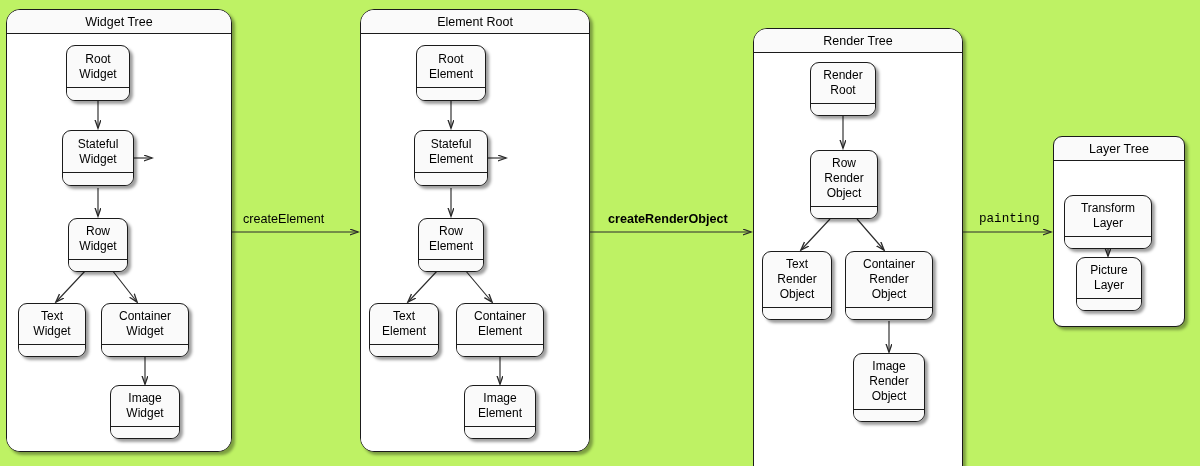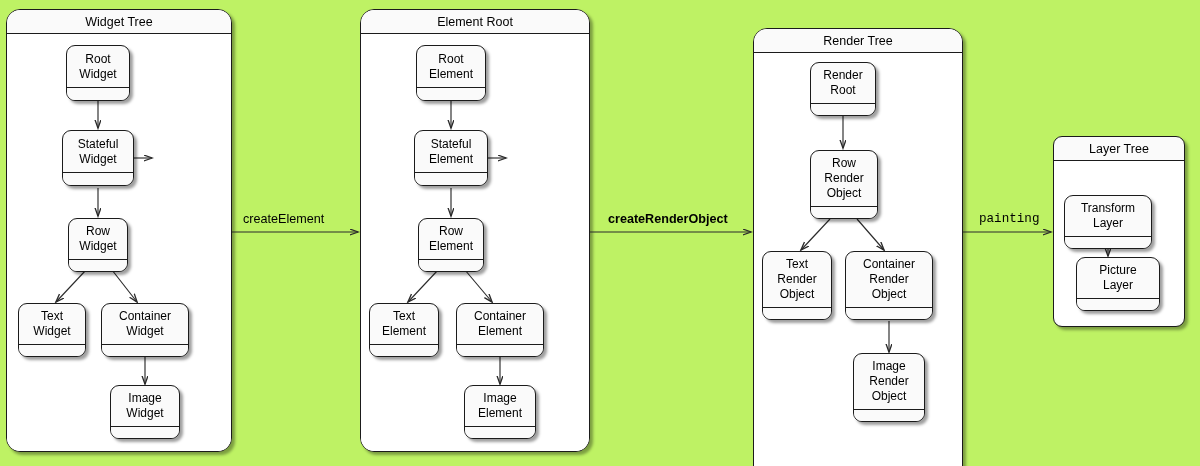--- a/index.html
+++ b/index.html
@@ -323,21 +323,21 @@
   </div>
 
   <div class="node" style="left:1064px; top:171px; width:88px; height:54px;margin-top:24px;">
     <div class="node-label" style="height:41px;">
       <span>Transform</span>
       <span>Layer</span>
     </div>
     <div class="node-foot" style="height:11px;"></div>
   </div>
 
-  <div class="node" style="left:1076px; top:257px; width:84px; height:54px;">
+  <div class="node" style="left:1076px; top:257px; width:66px; height:54px;">
     <div class="node-label" style="height:41px;">
       <span>Picture</span>
       <span>Layer</span>
     </div>
     <div class="node-foot" style="height:11px;"></div>
   </div>
 
   <div class="edge-label" style="left:243px; top:212px;">createElement</div>
   <div class="edge-label" style="left:608px; top:212px;font-weight:bold;">createRenderObject</div>
   <div class="edge-label" style="left:979px; top:212px;font-family:Liberation Mono, monospace;">painting</div>

